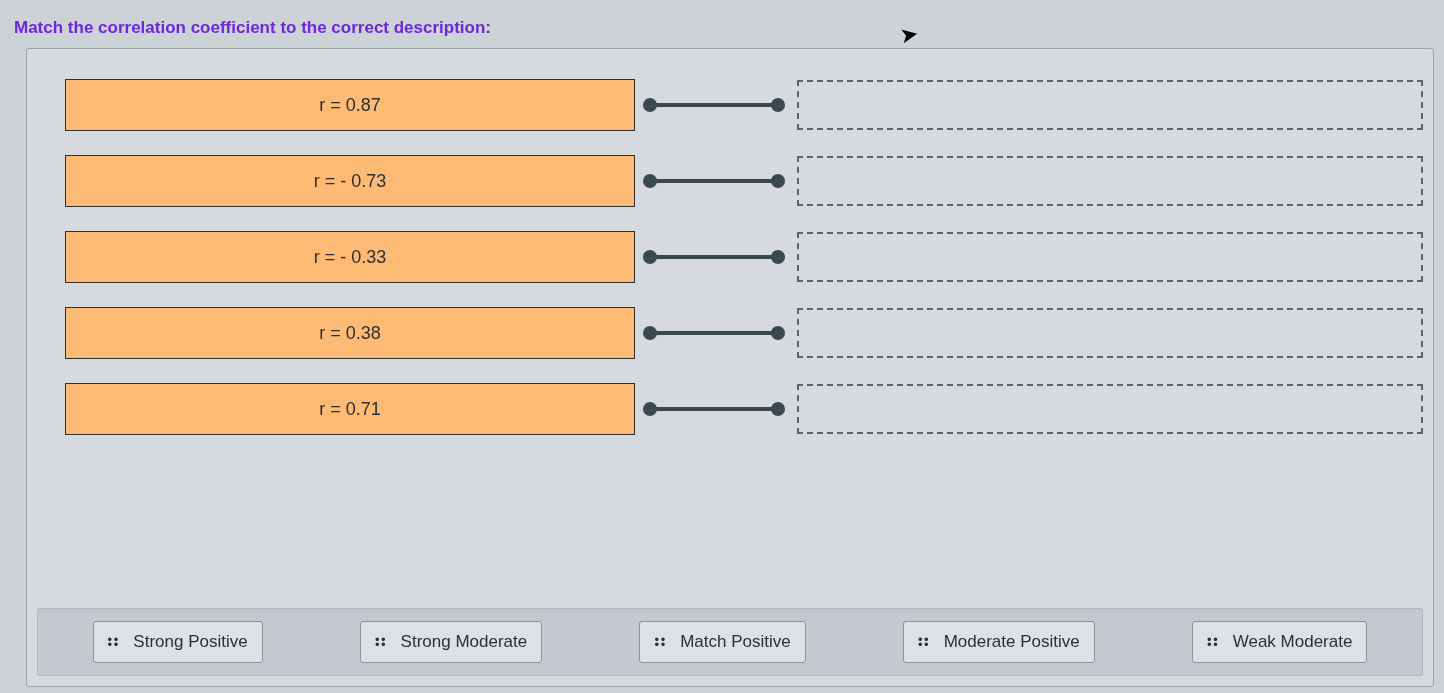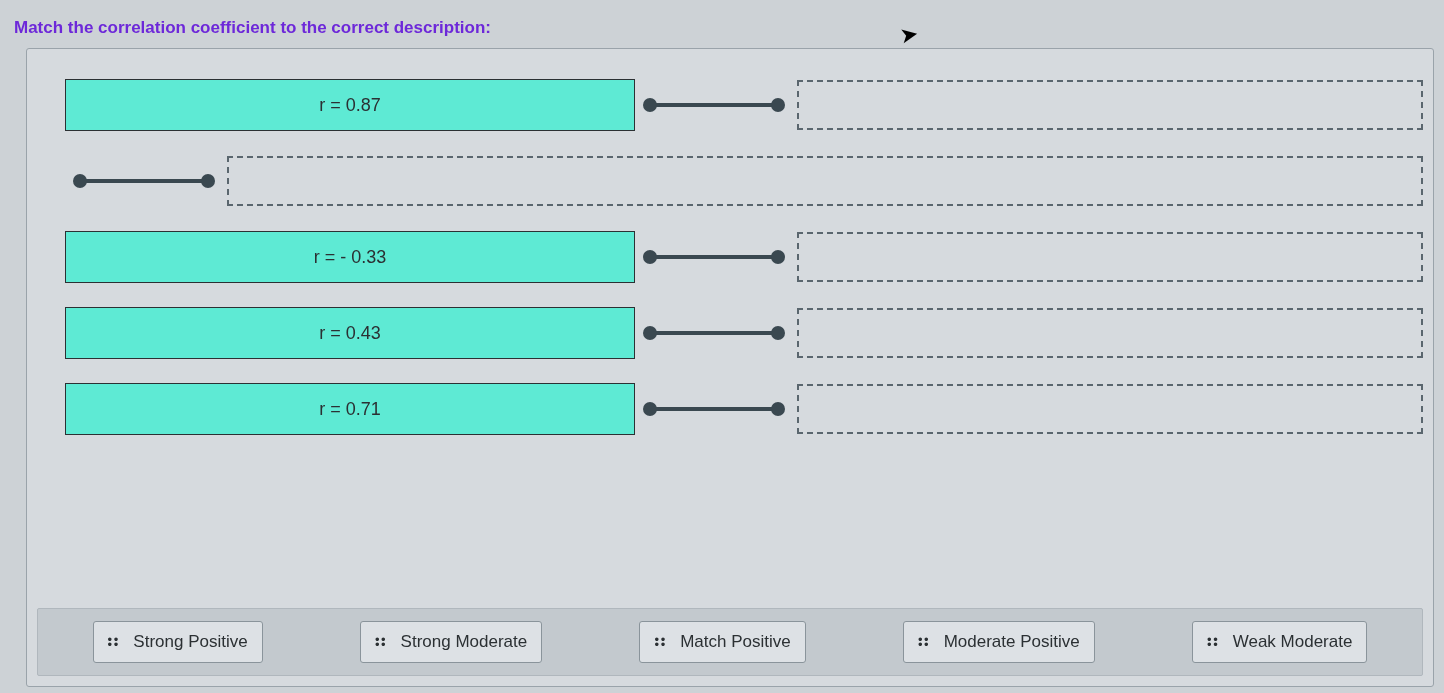--- a/index.html
+++ b/index.html
@@ -36,21 +36,21 @@
     .row {
       display: flex;
       align-items: center;
       height: 52px;
       margin-bottom: 24px;
     }
     .coef-box {
       width: 570px;
       height: 52px;
       border: 1px solid #2b3033;
-      background: #5eead4;
+      background: #fdba74;
       display: flex;
       align-items: center;
       justify-content: center;
       font-size: 18px;
       color: #2b3033;
     }
     .connector {
       width: 158px;
       height: 52px;
       display: flex;
@@ -142,40 +142,41 @@
       <div class="coef-box">r = 0.87</div>
       <div class="connector">
         <span class="dot left"></span>
         <span class="line"></span>
         <span class="dot right"></span>
       </div>
       <div class="drop-zone"></div>
     </div>
 
     <div class="row">
+      <div class="coef-box">r = - 0.73</div>
       <div class="connector">
         <span class="dot left"></span>
         <span class="line"></span>
         <span class="dot right"></span>
       </div>
       <div class="drop-zone"></div>
     </div>
 
     <div class="row">
       <div class="coef-box">r = - 0.33</div>
       <div class="connector">
         <span class="dot left"></span>
         <span class="line"></span>
         <span class="dot right"></span>
       </div>
       <div class="drop-zone"></div>
     </div>
 
     <div class="row">
-      <div class="coef-box">r = 0.43</div>
+      <div class="coef-box">r = 0.38</div>
       <div class="connector">
         <span class="dot left"></span>
         <span class="line"></span>
         <span class="dot right"></span>
       </div>
       <div class="drop-zone"></div>
     </div>
 
 
     <div class="row">

